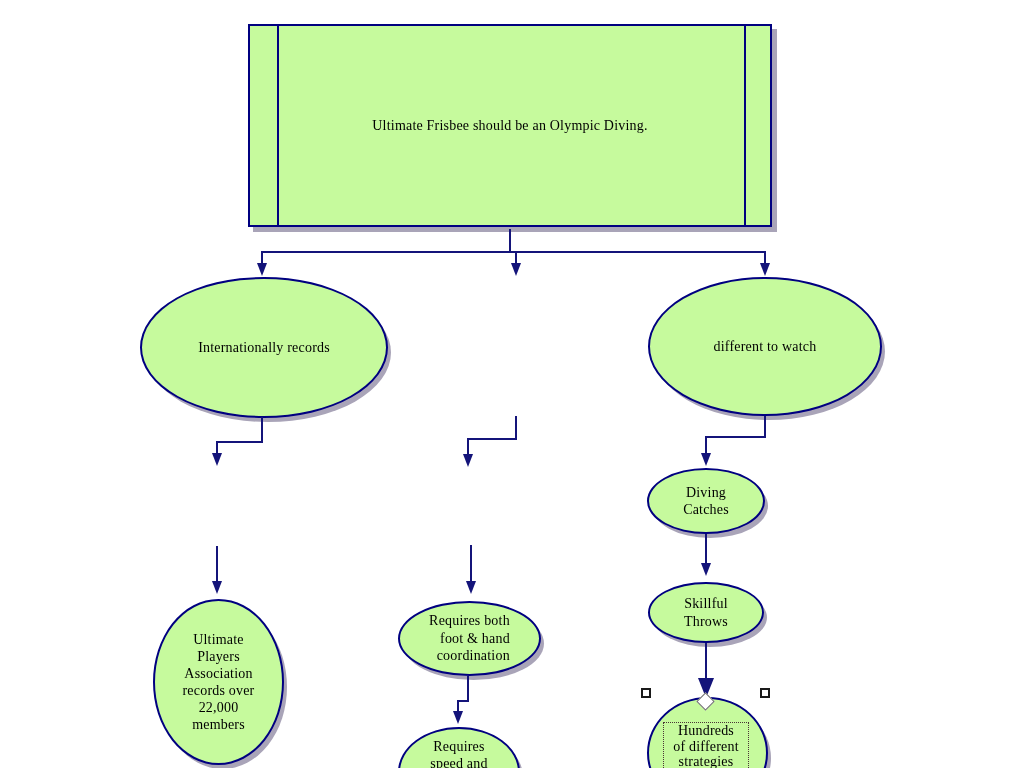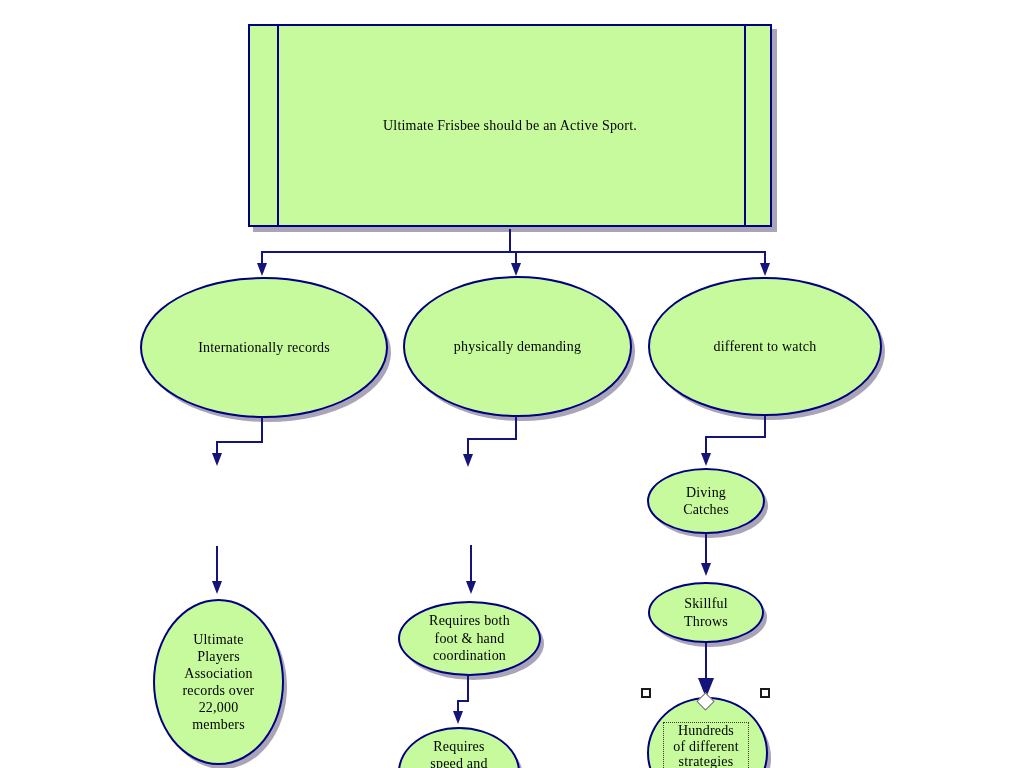--- a/index.html
+++ b/index.html
@@ -46,47 +46,44 @@
   .top-label { align-items:flex-start; padding-top:9px; }
 </style>
 </head>
 <body>
 
 <div class="canvas">
 
   <div class="node rectnode" style="left:248px; top:24px; width:524px; height:203px;">
     <div class="inner-vline" style="left:27px;"></div>
     <div class="inner-vline" style="left:494px;"></div>
-    <span class="label">Ultimate Frisbee should be an Active Sport.</span>
+    <span class="label">Ultimate Frisbee should be an Olympic Diving.</span>
   </div>
 
   <div class="node ellipse" style="left:140px; top:277px; width:248px; height:141px;">
     <span class="label">Internationally records</span>
-  </div>
-  <div class="node ellipse" style="left:403px; top:276px; width:229px; height:141px;">
-    <span class="label">physically demanding</span>
   </div>
   <div class="node ellipse" style="left:648px; top:277px; width:234px; height:139px;">
     <span class="label">different to watch</span>
   </div>
 
   <div class="node ellipse" style="left:647px; top:468px; width:118px; height:66px;">
     <span class="label">Diving
 Catches</span>
   </div>
 
   <div class="node ellipse" style="left:153px; top:599px; width:131px; height:166px; line-height:1.2;">
     <span class="label" style="line-height:1.22;">Ultimate
 Players
 Association
 records over
 22,000
 members</span>
   </div>
-  <div class="node ellipse" style="left:398px; top:601px; width:143px; height:75px;">
+  <div class="node ellipse" style="left:398px; top:601px; width:143px; height:75px;text-align:right;">
     <span class="label">Requires both
 foot &amp; hand
 coordination</span>
   </div>
   <div class="node ellipse" style="left:648px; top:582px; width:116px; height:61px;">
     <span class="label">Skillful
 Throws</span>
   </div>
   <div class="node ellipse top-label" style="left:398px; top:727px; width:122px; height:90px;">
     <span class="label">Requires

